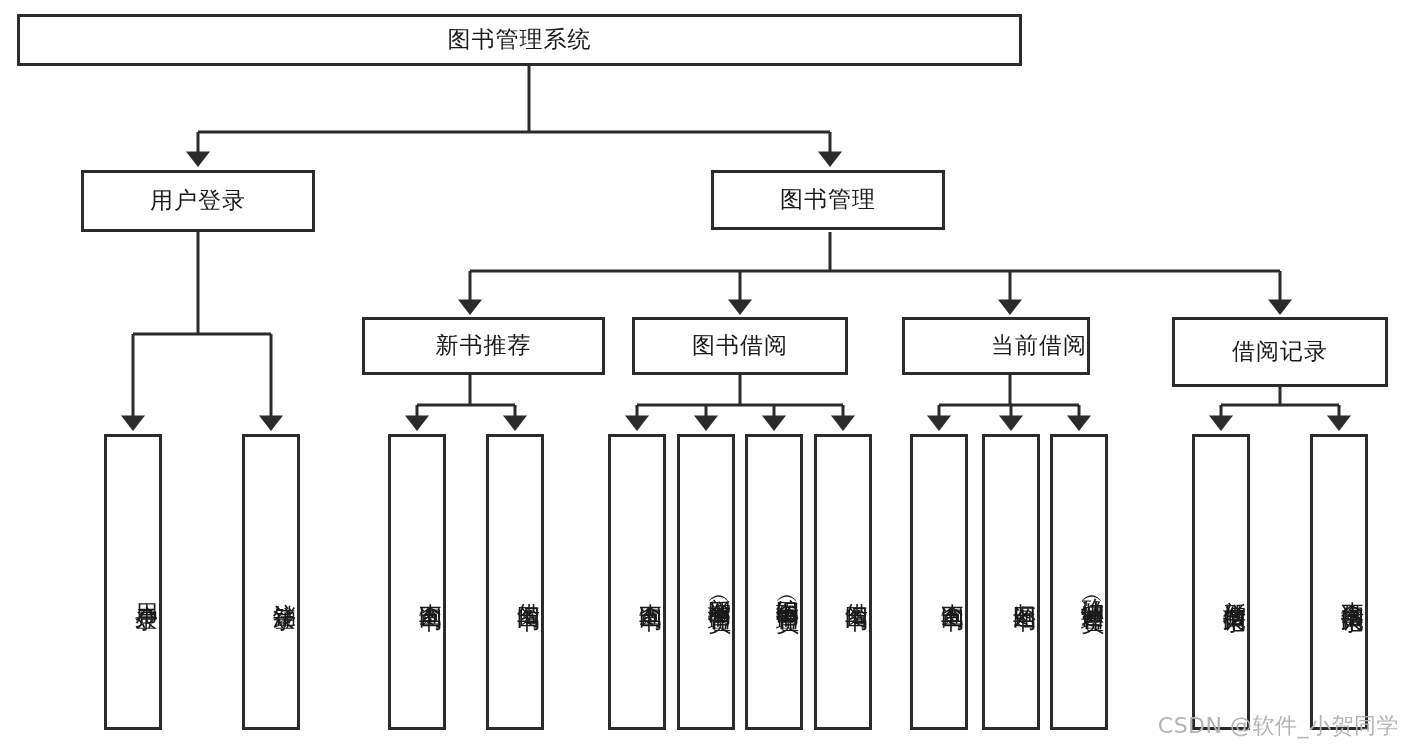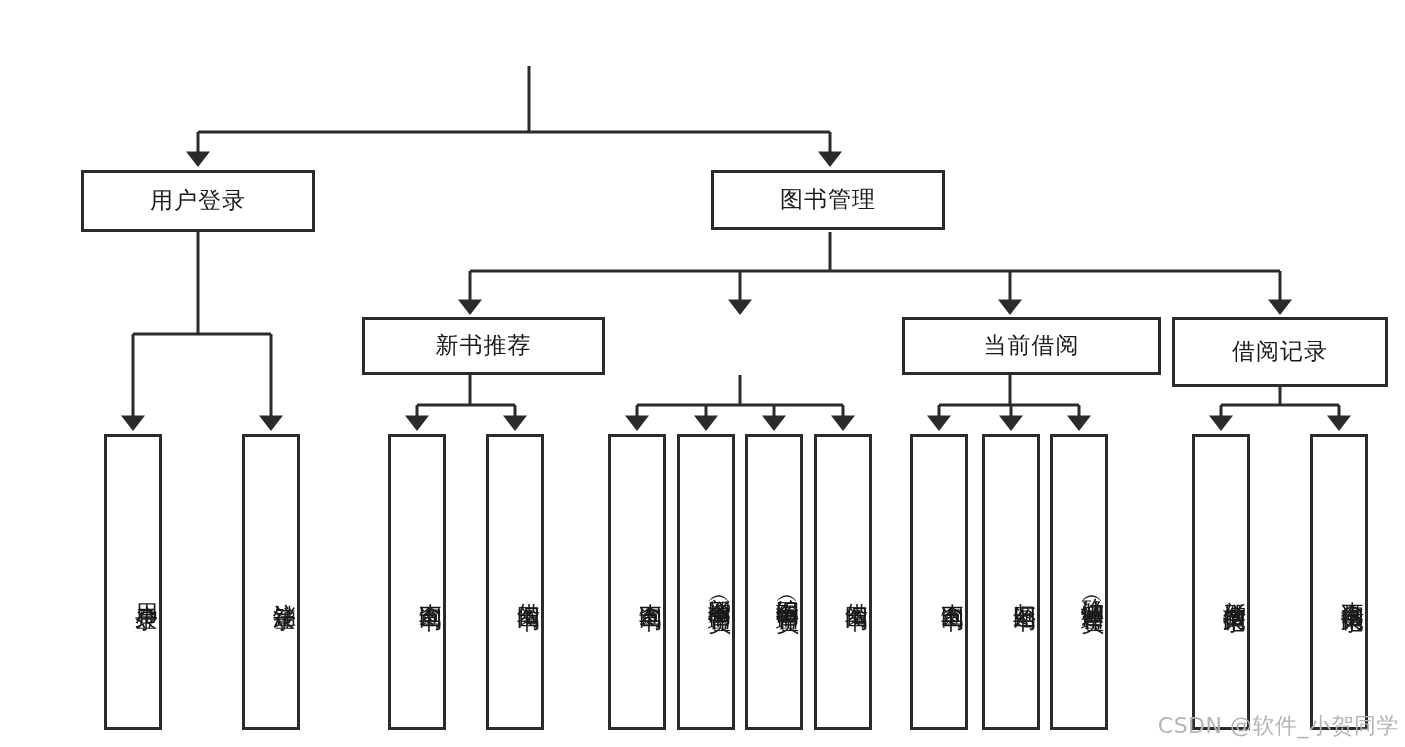--- a/index.html
+++ b/index.html
@@ -114,35 +114,41 @@
       <path d="M1011,405 L1011,422" marker-end="url(#arrow)"></path>
       <path d="M1079,405 L1079,422" marker-end="url(#arrow)"></path>
 
       <path d="M1280,375 L1280,405"></path>
       <path d="M1221,405 L1339,405"></path>
       <path d="M1221,405 L1221,422" marker-end="url(#arrow)"></path>
       <path d="M1339,405 L1339,422" marker-end="url(#arrow)"></path>
     </g>
   </svg>
 
+  <div class="node horiz" style="left:17px; top:14px; width:1005px; height:52px;">
+    <span class="lbl">图书管理系统</span>
+  </div>
 
   <div class="node horiz" style="left:81px; top:170px; width:234px; height:62px;">
     <span class="lbl">用户登录</span>
   </div>
 
   <div class="node horiz" style="left:711px; top:170px; width:234px; height:60px;">
     <span class="lbl">图书管理</span>
   </div>
 
   <div class="node horiz" style="left:362px; top:317px; width:243px; height:58px;">
     <span class="lbl">新书推荐</span>
   </div>
 
-
-  <div class="node horiz" style="left:902px; top:317px; width:259px; height:58px;">
+  <div class="node horiz" style="left:632px; top:317px; width:216px; height:58px;">
+    <span class="lbl">图书借阅</span>
+  </div>
+
+  <div class="node horiz" style="left:902px; top:317px; width:188px; height:58px;justify-content:flex-end;">
     <span class="lbl">当前借阅</span>
   </div>
 
   <div class="node horiz" style="left:1172px; top:317px; width:216px; height:70px;">
     <span class="lbl">借阅记录</span>
   </div>
 
   <div class="node vert" style="left:104px; top:434px; width:58px; height:296px;">
     <span class="lbl">用户登录</span>
   </div>

